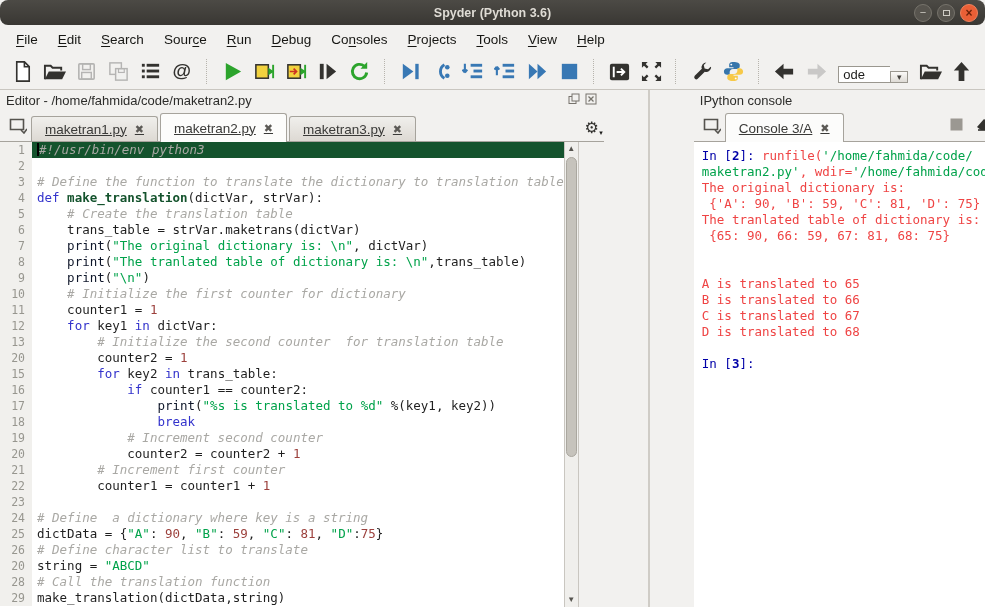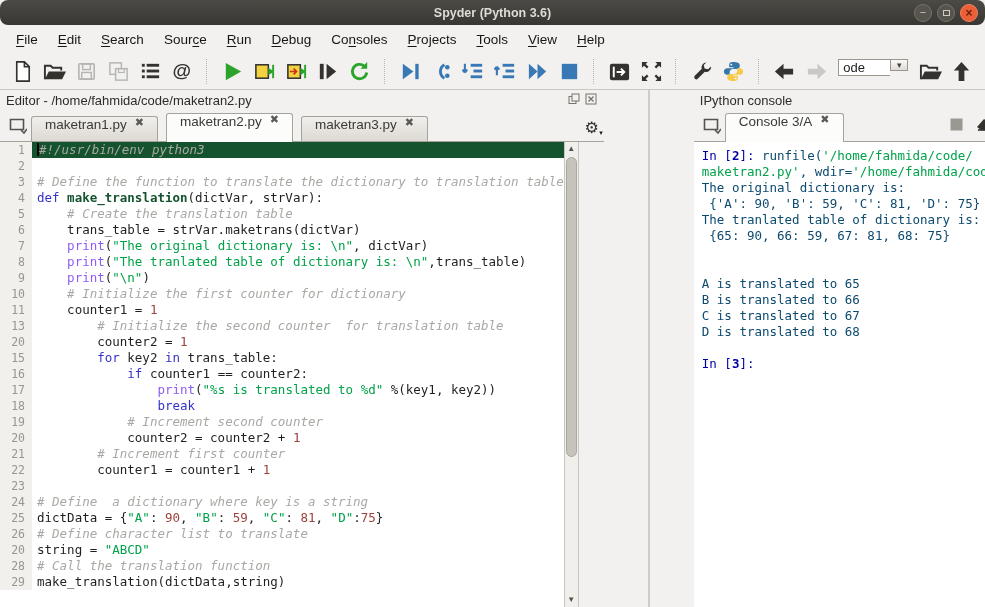--- a/index.html
+++ b/index.html
@@ -27,63 +27,63 @@
   .menu-item u { text-decoration:underline; text-underline-offset:2px; }
   
   .toolbar { height:37px; display:flex; align-items:center; padding:0 10px; gap:6px;
     border-bottom:1px solid #c9c6c0; }
   .tb { width:29px; height:29px; display:flex; align-items:center; justify-content:center;
     background:none; border:none; }
   .tb svg { width:23px; height:23px; display:block; }
   .tb.dis { opacity:.38; filter:grayscale(1); }
   .tsep { width:3px; height:25px; border-left:1px dotted #b7b4ad; margin:0 5px; }
   .at-glyph { font-size:19px; font-weight:bold; color:#33322f; }
-  .combo { display:flex; align-items:flex-start; height:24px; margin:0 3px; }
+  .combo { display:flex; align-items:flex-end; height:24px; margin:0 3px; }
   .combo input { width:52px; border:1px solid #9a978f; border-right:none; background:#fff;
     font-size:13px; padding:0 4px; color:#1c1c1a; }
   .combo .drop { width:18px; background:linear-gradient(#fbfaf8,#dedbd5); border:1px solid #9a978f;
     display:flex; align-items:center; justify-content:center; font-size:9px; color:#44423e; }
   
   .main { display:flex; height:517px;gap:44px; }
   .splitter { width:4px; background:#e6e3de; border-left:1px solid #cfccc6; border-right:1px solid #cfccc6; }
   .pane { display:flex; flex-direction:column; }
   .editor-pane { width:608px; }
   .console-pane { flex:1; }
   .pane-header { height:21px; display:flex; align-items:center; padding:0 6px;
     font-size:13px; color:#2c2c2a; }
   .ph-icons { margin-left:auto; display:flex; gap:4px; }
   .ph-btn { width:13px; height:13px; display:flex; align-items:center; justify-content:center;
     background:none; border:none; padding:0; }
   
   .tabbar { height:31px; display:flex; align-items:flex-end; padding:0 5px;
     border-bottom:1px solid #a6a39c; }
   .browse-btn { width:26px; height:24px; background:none; border:none; display:flex;
     align-items:center; justify-content:center; margin-bottom:2px; }
-  .tab { display:flex; gap:8px; padding:0 13px; height:25px; font-size:13.5px;
+  .tab { display:flex; align-items:center; gap:8px; padding:0 13px; height:25px; font-size:13.5px;
     color:#3a3a38; background:linear-gradient(#f0efec,#ddd9d3); border:1px solid #a6a39c;
-    border-bottom:none; border-radius:3px 3px 0 0; margin-right:8px; white-space:nowrap; }
+    border-bottom:none; border-radius:3px 3px 0 0; margin-right:2px; white-space:nowrap;text-decoration:underline; }
   .tab.active { background:#fcfcfb; height:29px; margin-bottom:-1px; position:relative; z-index:2; }
   .tab-close { font-size:11px; color:#5c5a56; line-height:1; }
   .gear-btn { margin-left:auto; font-size:16px; line-height:1; color:#33322f; background:none;
     border:none; margin-bottom:5px; position:relative; }
   .gear-btn .mini-arrow { font-size:7px; position:absolute; right:-4px; bottom:0; color:#1c1c1a; }
   .tb-right-icons { margin-left:auto; display:flex; align-items:center; gap:13px; margin-bottom:7px; padding-right:4px; }
   .cico { background:none; border:none; padding:0; display:flex; align-items:center; justify-content:center; }
   
   .editor-body { flex:1; display:flex; background:#fff; overflow:hidden; }
   .code-col { flex:1; overflow:hidden; }
   .code-line { display:flex; height:16px; line-height:16px;
     font-family:"DejaVu Sans Mono","Liberation Mono",monospace; font-size:12.5px; white-space:pre; }
   .ln { width:32px; padding-right:7px; text-align:right; background:#f1f0ed; color:#97968f;
     font-size:11.5px; flex:none; }
   .lc { flex:1; padding-left:5px; color:#1f1f1f; }
   .lc.cur { background:#14532d; }
   .tk-com { color:#a9a8a4; font-style:italic; }
   .tk-kw  { color:#3333cc; }
-  .tk-bi  { color:#8b5cf6; }
+  .tk-bi  { color:#0f172a; }
   .tk-str { color:#00a24a; }
   .tk-num { color:#9c403c; }
   .tk-def { color:#14532d; font-weight:bold; }
   .caret { display:inline-block; width:2px; height:13px; background:#000; vertical-align:-2px; }
   
   .vscroll { width:15px; background:#f0efec; border-left:1px solid #c9c6c0; border-right:1px solid #c9c6c0;
     position:relative; flex:none; text-align:center; color:#55534e; }
   .varrow { height:14px; line-height:14px; font-size:8px; }
   .varrow.bottom { position:absolute; bottom:0; left:0; right:0; }
   .vthumb { position:absolute; left:1px; right:1px; border-radius:6px; background:#c6c3bc;
@@ -91,21 +91,21 @@
   .gear-strip { width:25px; background:#f2f1ef; flex:none; }
   .edge-strip { width:3px; background:#f2f1ef; flex:none; }
   
   .console-body { flex:1; display:flex; background:#fff; overflow:hidden; }
   .console-col { flex:1; padding:6px 0 0 8px; overflow:hidden; }
   .console-line { height:16px; line-height:16px; white-space:pre;
     font-family:"DejaVu Sans Mono","Liberation Mono",monospace; font-size:12.5px; color:#1f1f1f; }
   .ck-in  { color:#0000a8; }
   .ck-inb { color:#0000a8; font-weight:bold; }
   .ck-str { color:#00a24a;margin-top:24px; }
-  .ck-txt { color:#0c4a6e;margin-top:12px; }
+  .ck-txt { color:#ef4444;margin-top:12px; }
 </style>
 </head>
 <body>
 
 <div class="window">
 
   <div class="titlebar">
     <div class="win-title">Spyder (Python 3.6)</div>
     <div class="win-controls">
       <div class="wbtn mn">
@@ -429,20 +429,21 @@
             <div class="code-line"><span class="ln">2</span><span class="lc"></span></div>
             <div class="code-line"><span class="ln">3</span><span class="lc"><span class="tk-com"># Define the function to translate the dictionary to translation table</span></span></div>
             <div class="code-line"><span class="ln">4</span><span class="lc"><span class="tk-kw">def</span><span class="tk-txt"> </span><span class="tk-def">make_translation</span><span class="tk-txt">(dictVar, strVar):</span></span></div>
             <div class="code-line"><span class="ln">5</span><span class="lc"><span class="tk-txt">    </span><span class="tk-com"># Create the translation table</span></span></div>
             <div class="code-line"><span class="ln">6</span><span class="lc"><span class="tk-txt">    trans_table = strVar.maketrans(dictVar)</span></span></div>
             <div class="code-line"><span class="ln">7</span><span class="lc"><span class="tk-txt">    </span><span class="tk-bi">print</span><span class="tk-txt">(</span><span class="tk-str">"The original dictionary is: \n"</span><span class="tk-txt">, dictVar)</span></span></div>
             <div class="code-line"><span class="ln">8</span><span class="lc"><span class="tk-txt">    </span><span class="tk-bi">print</span><span class="tk-txt">(</span><span class="tk-str">"The tranlated table of dictionary is: \n"</span><span class="tk-txt">,trans_table)</span></span></div>
             <div class="code-line"><span class="ln">9</span><span class="lc"><span class="tk-txt">    </span><span class="tk-bi">print</span><span class="tk-txt">(</span><span class="tk-str">"\n"</span><span class="tk-txt">)</span></span></div>
             <div class="code-line"><span class="ln">10</span><span class="lc"><span class="tk-txt">    </span><span class="tk-com"># Initialize the first counter for dictionary</span></span></div>
             <div class="code-line"><span class="ln">11</span><span class="lc"><span class="tk-txt">    counter1 = </span><span class="tk-num">1</span></span></div>
+            <div class="code-line"><span class="ln">12</span><span class="lc"><span class="tk-txt">    </span><span class="tk-kw">for</span><span class="tk-txt"> key1 </span><span class="tk-kw">in</span><span class="tk-txt"> dictVar:</span></span></div>
             <div class="code-line"><span class="ln">13</span><span class="lc"><span class="tk-txt">        </span><span class="tk-com"># Initialize the second counter  for translation table</span></span></div>
             <div class="code-line"><span class="ln">20</span><span class="lc"><span class="tk-txt">        counter2 = </span><span class="tk-num">1</span></span></div>
             <div class="code-line"><span class="ln">15</span><span class="lc"><span class="tk-txt">        </span><span class="tk-kw">for</span><span class="tk-txt"> key2 </span><span class="tk-kw">in</span><span class="tk-txt"> trans_table:</span></span></div>
             <div class="code-line"><span class="ln">16</span><span class="lc"><span class="tk-txt">            </span><span class="tk-kw">if</span><span class="tk-txt"> counter1 == counter2:</span></span></div>
             <div class="code-line"><span class="ln">17</span><span class="lc"><span class="tk-txt">                </span><span class="tk-bi">print</span><span class="tk-txt">(</span><span class="tk-str">"%s is translated to %d"</span><span class="tk-txt"> %(key1, key2))</span></span></div>
             <div class="code-line"><span class="ln">18</span><span class="lc"><span class="tk-txt">                </span><span class="tk-kw">break</span></span></div>
             <div class="code-line"><span class="ln">19</span><span class="lc"><span class="tk-txt">            </span><span class="tk-com"># Increment second counter</span></span></div>
             <div class="code-line"><span class="ln">20</span><span class="lc"><span class="tk-txt">            counter2 = counter2 + </span><span class="tk-num">1</span></span></div>
             <div class="code-line"><span class="ln">21</span><span class="lc"><span class="tk-txt">        </span><span class="tk-com"># Increment first counter</span></span></div>
             <div class="code-line"><span class="ln">22</span><span class="lc"><span class="tk-txt">        counter1 = counter1 + </span><span class="tk-num">1</span></span></div>

